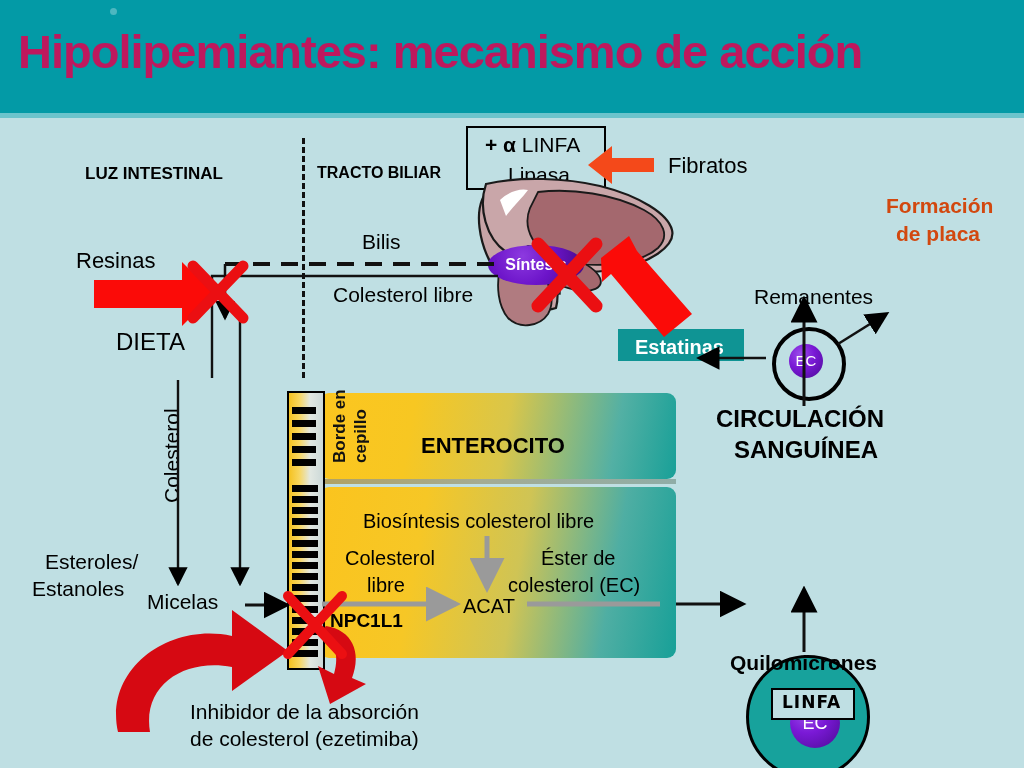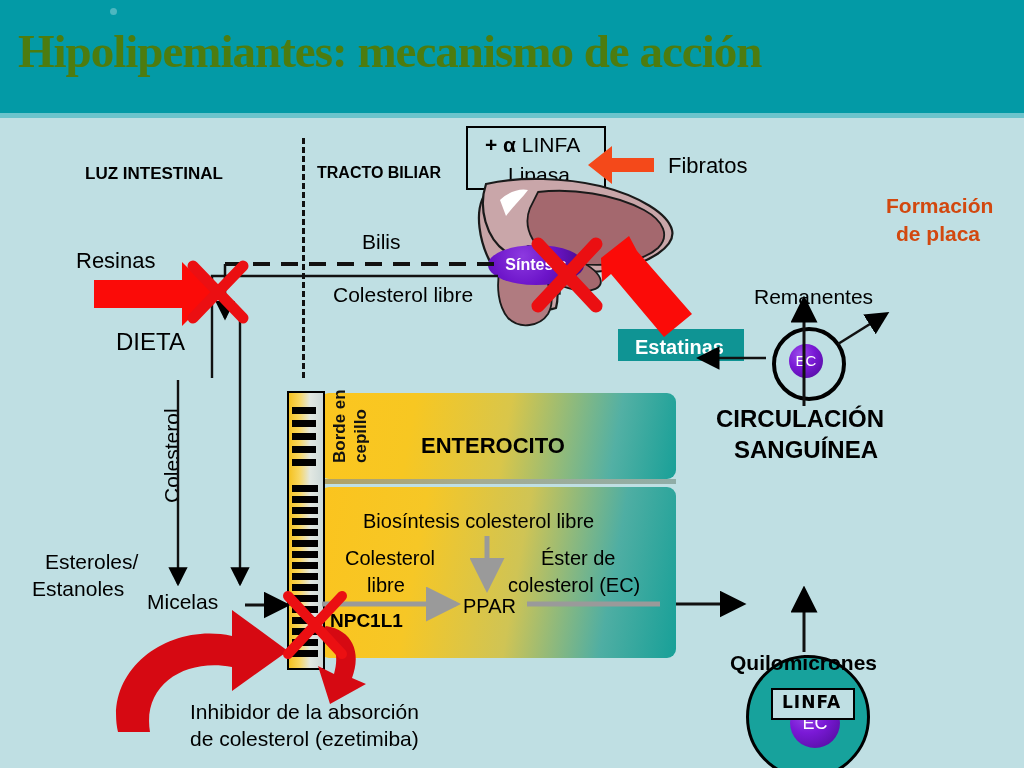--- a/index.html
+++ b/index.html
@@ -13,23 +13,23 @@
   #header{
     position:absolute;left:0;top:0;width:1024px;height:113px;
     background:#039aa6;
   }
   #header-underline{
     position:absolute;left:0;top:113px;width:1024px;height:5px;
     background:#6cc4cc;
   }
   #title{
     position:absolute;left:18px;top:24px;width:1000px;
-    color:#4d7c0f;font-size:47px;font-weight:bold;
+    color:#be185d;font-size:47px;font-weight:bold;
     letter-spacing:-1px;white-space:nowrap;
-    font-family:Liberation Serif, serif;
+    font-family:Liberation Sans, sans-serif;
   }
   #corner-dot{
     position:absolute;left:110px;top:8px;width:7px;height:7px;
     background:#4db7c0;border-radius:50%;
   }
   
   #stage{position:absolute;left:0;top:118px;width:1024px;height:650px;}
   .lbl{position:absolute;color:#000;white-space:pre;line-height:1.12;}
   .b{font-weight:bold;}
   
@@ -187,21 +187,21 @@
       <div class="villus" style="top: 257px; width: 26px;"></div>
     </div>
 
   <div class="lbl b rot90" style="left:330px;top:345px;font-size:17px;color:#111;">Borde en</div>
   <div class="lbl b rot90" style="left:351px;top:345px;font-size:17px;color:#111;">cepillo</div>
 
   <div class="lbl b" style="left:421px;top:316px;font-size:22px;">ENTEROCITO</div>
   <div class="lbl" style="left:363px;top:392px;font-size:20px;">Biosíntesis colesterol libre</div>
   <div class="lbl" style="left:345px;top:429px;font-size:20px;">Colesterol</div>
   <div class="lbl" style="left:367px;top:456px;font-size:20px;">libre</div>
-  <div class="lbl" style="left:463px;top:477px;font-size:20px;">PPAR</div>
+  <div class="lbl" style="left:463px;top:477px;font-size:20px;">ACAT</div>
   <div class="lbl" style="left:541px;top:429px;font-size:20px;">Éster de</div>
   <div class="lbl" style="left:508px;top:456px;font-size:20px;text-align:right;">colesterol (EC)</div>
   <div class="lbl b" style="left:330px;top:492px;font-size:19px;">NPC1L1</div>
 
   <div class="lbl rot90" style="left:160px;top:385px;font-size:21px;">Colesterol</div>
   <div class="lbl" style="left:32px;top:432px;font-size:21px;margin-left:13px;">Esteroles/</div>
   <div class="lbl" style="left:32px;top:459px;font-size:21px;">Estanoles</div>
   <div class="lbl" style="left:147px;top:472px;font-size:21px;">Micelas</div>
 
   <div class="lbl" style="left:190px;top:582px;font-size:21px;">Inhibidor de la absorción</div>

